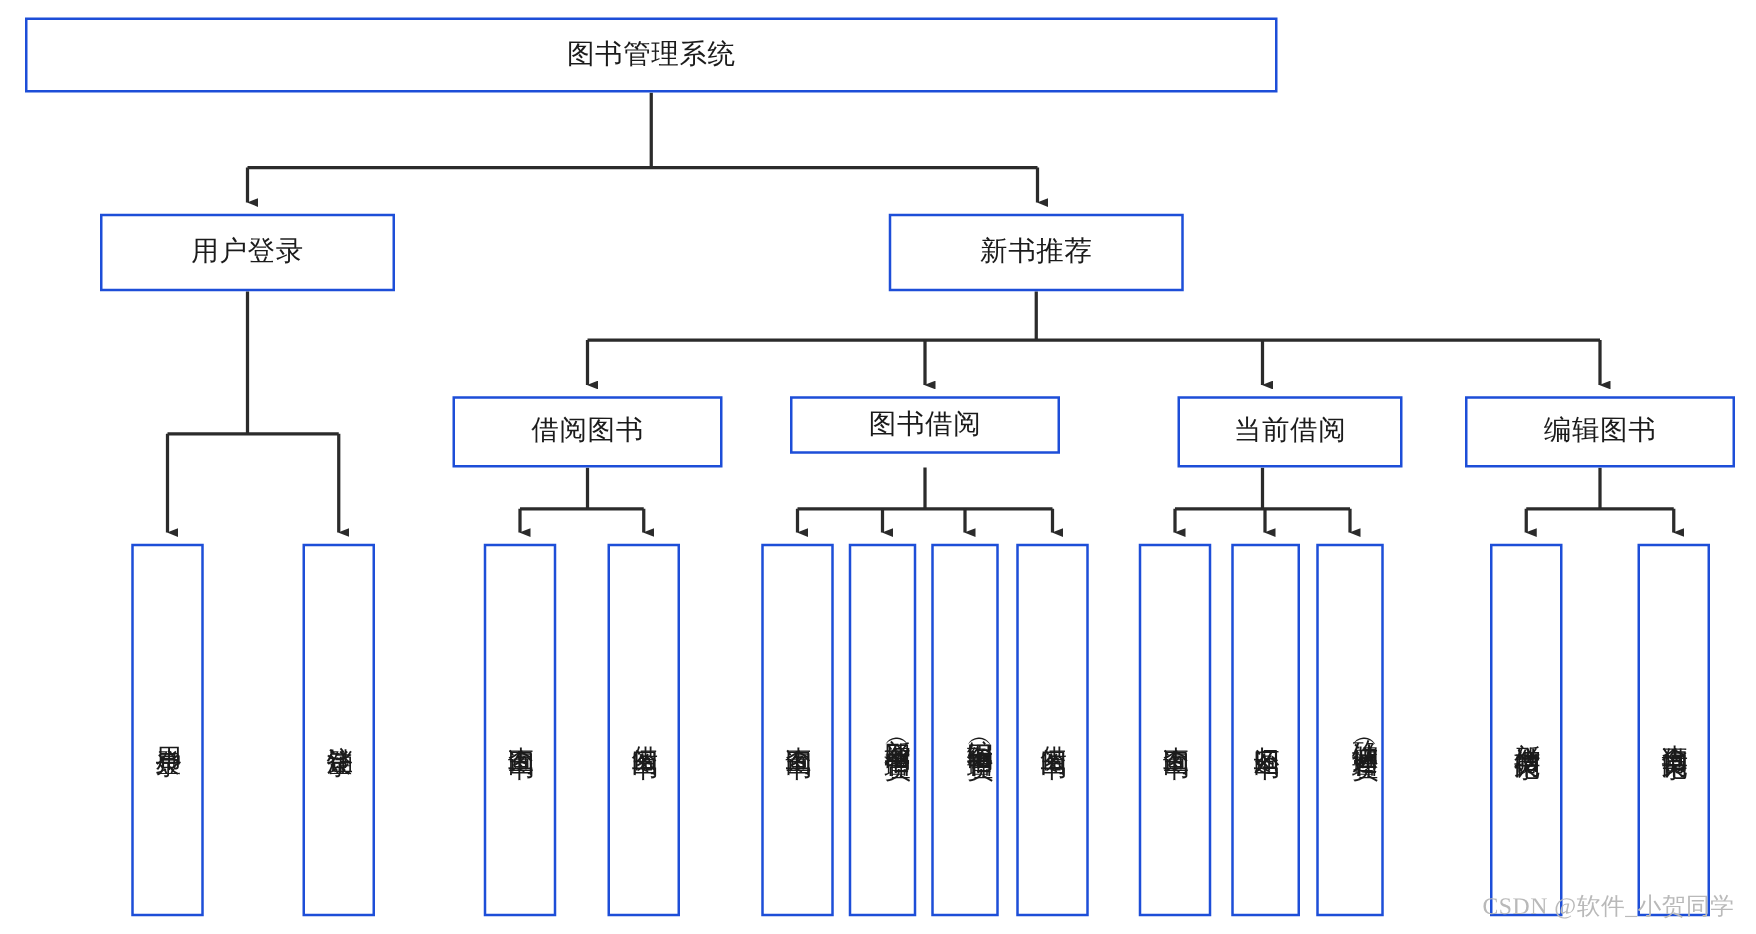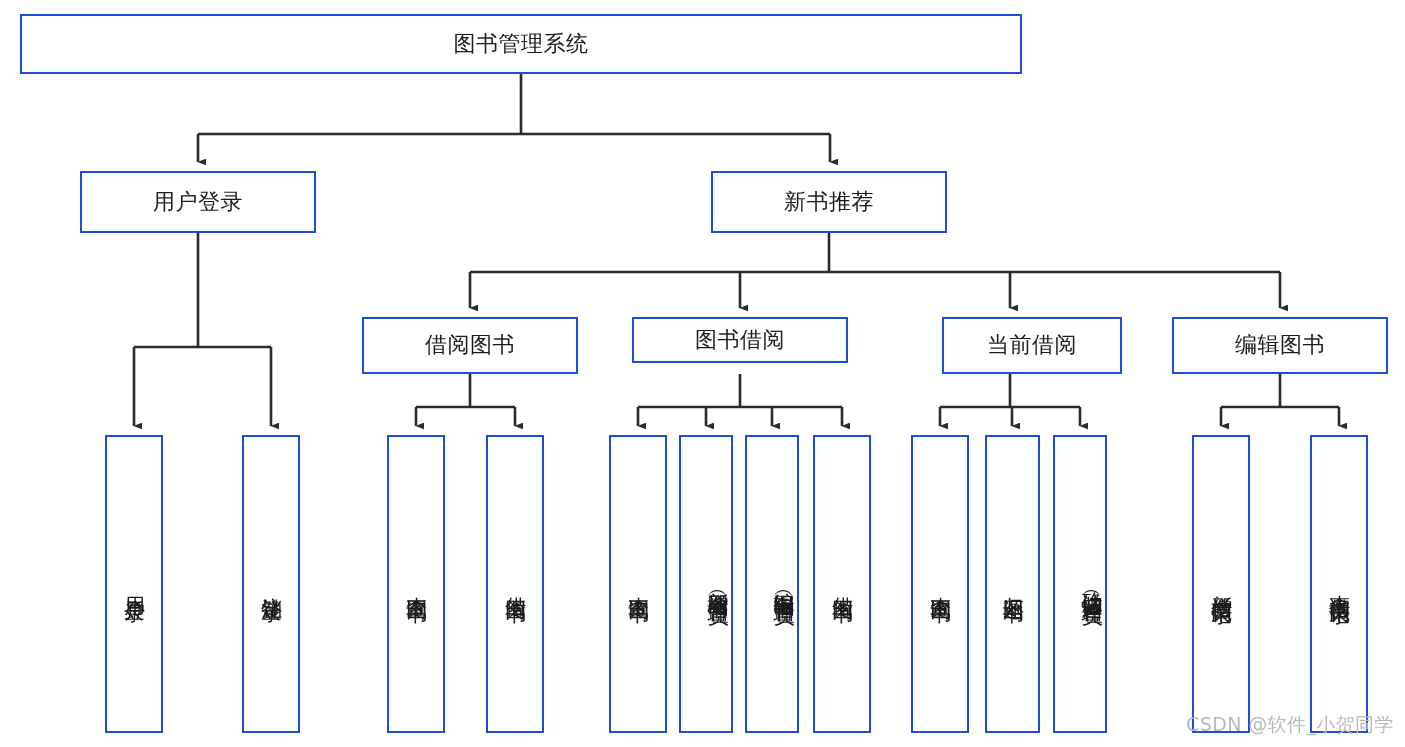--- a/index.html
+++ b/index.html
@@ -62,20 +62,21 @@
     justify-content: center;
   }
   .watermark {
     position: absolute;
     color: #b9b9b9;
     font-size: 19px;
     white-space: nowrap;
     left: 1186px;
     top: 712px;
     letter-spacing: 0.4px;
+    font-family: Liberation Serif, serif;
   }
 </style>
 </head>
 <body>
 
 <div id="diagram-root">
 
   <svg id="connector-layer" viewBox="0 0 1405 747" xmlns="http://www.w3.org/2000/svg">
     <defs>
       <marker id="arrowhead" markerWidth="7" markerHeight="9" refX="3.5" refY="8.4" orient="auto" markerUnits="userSpaceOnUse">

